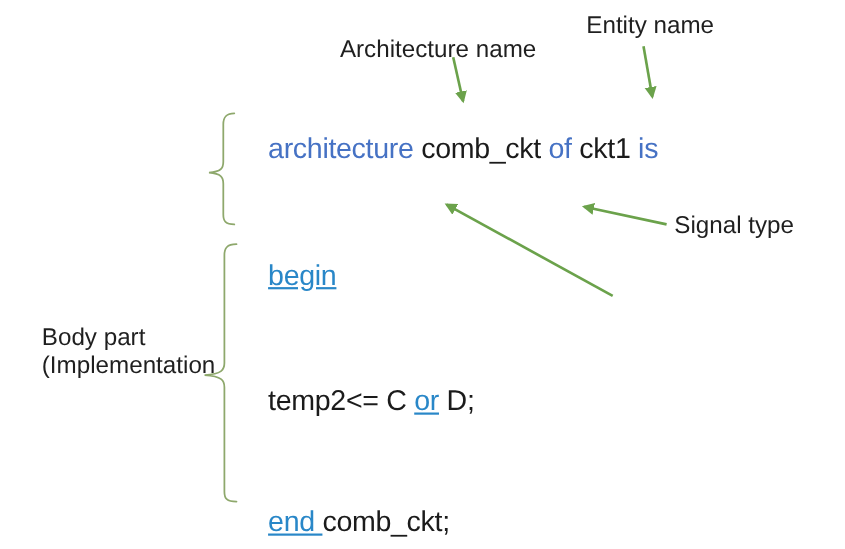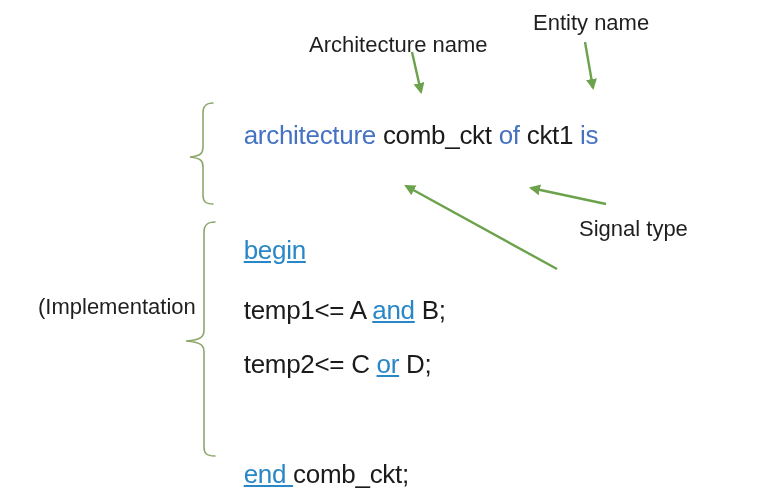--- a/index.html
+++ b/index.html
@@ -27,21 +27,21 @@
   }
   .seg-slate{color:var(--keyword-slate,#4672c4);}
   .seg-azure{color:var(--keyword-azure,#2987c8);text-decoration:underline;}
   .seg-magenta{color:var(--type-magenta,#e83ac9);}
   .seg-dark{color:var(--code-dark,#1b1b1b);}
   .cl1{top:93px;} .cl2{top:147px;} .cl3{top:208px;} .cl4{top:268px;}
   .cl5{top:322px;text-align:right;} .cl6{top:375px;} .cl7{top:432px;}
   .lbl-entity{left:533px;top:12px;}
   .lbl-arch{left:309px;top:34px;}
   .lbl-decl{left:42px;top:147px;}
-  .lbl-sigtype{left:579px;top:194px;margin-top:24px;}
+  .lbl-sigtype{left:613px;top:194px;}
   .lbl-signame{left:540px;top:276px;}
   .lbl-body{left:38px;top:294px;}
 </style>
 </head>
 <body>
 
 <div class="canvas">
 
   <svg class="overlay" viewBox="0 0 768 499" xmlns="http://www.w3.org/2000/svg">
     <defs>
@@ -65,35 +65,33 @@
 
   <div class="label lbl-entity">Entity name</div>
 
   <div class="label lbl-arch">Architecture name</div>
 
 
   <div class="label lbl-sigtype">Signal type</div>
 
 
   <div class="label multiline lbl-body">
+    <div>Body part</div>
     <div>(Implementation</div>
   </div>
 
   <div class="code-line cl1">
     <span class="seg-slate">architecture </span><span class="seg-dark">comb_ckt </span><span class="seg-slate">of </span><span class="seg-dark">ckt1 </span><span class="seg-slate">is</span>
   </div>
 
 
   <div class="code-line cl3">
     <span class="seg-azure">begin</span>
   </div>
 
-  <div class="code-line cl4">
-    <span class="seg-dark">temp1&lt;= A </span><span class="seg-azure">and</span><span class="seg-dark"> B;</span>
-  </div>
 
   <div class="code-line cl5">
     <span class="seg-dark">temp2&lt;= C </span><span class="seg-azure">or</span><span class="seg-dark"> D;</span>
   </div>
 
 
   <div class="code-line cl7">
     <span class="seg-azure">end </span><span class="seg-dark">comb_ckt;</span>
   </div>
 

